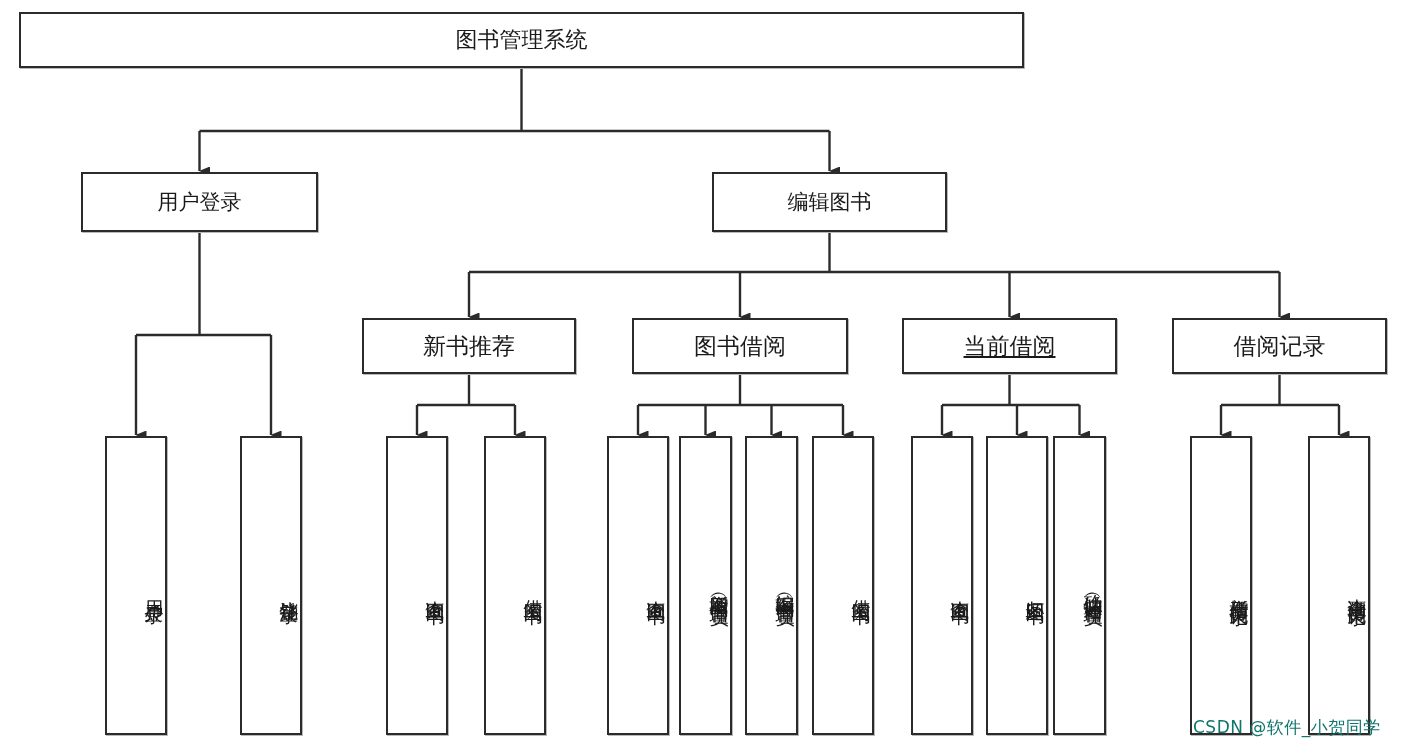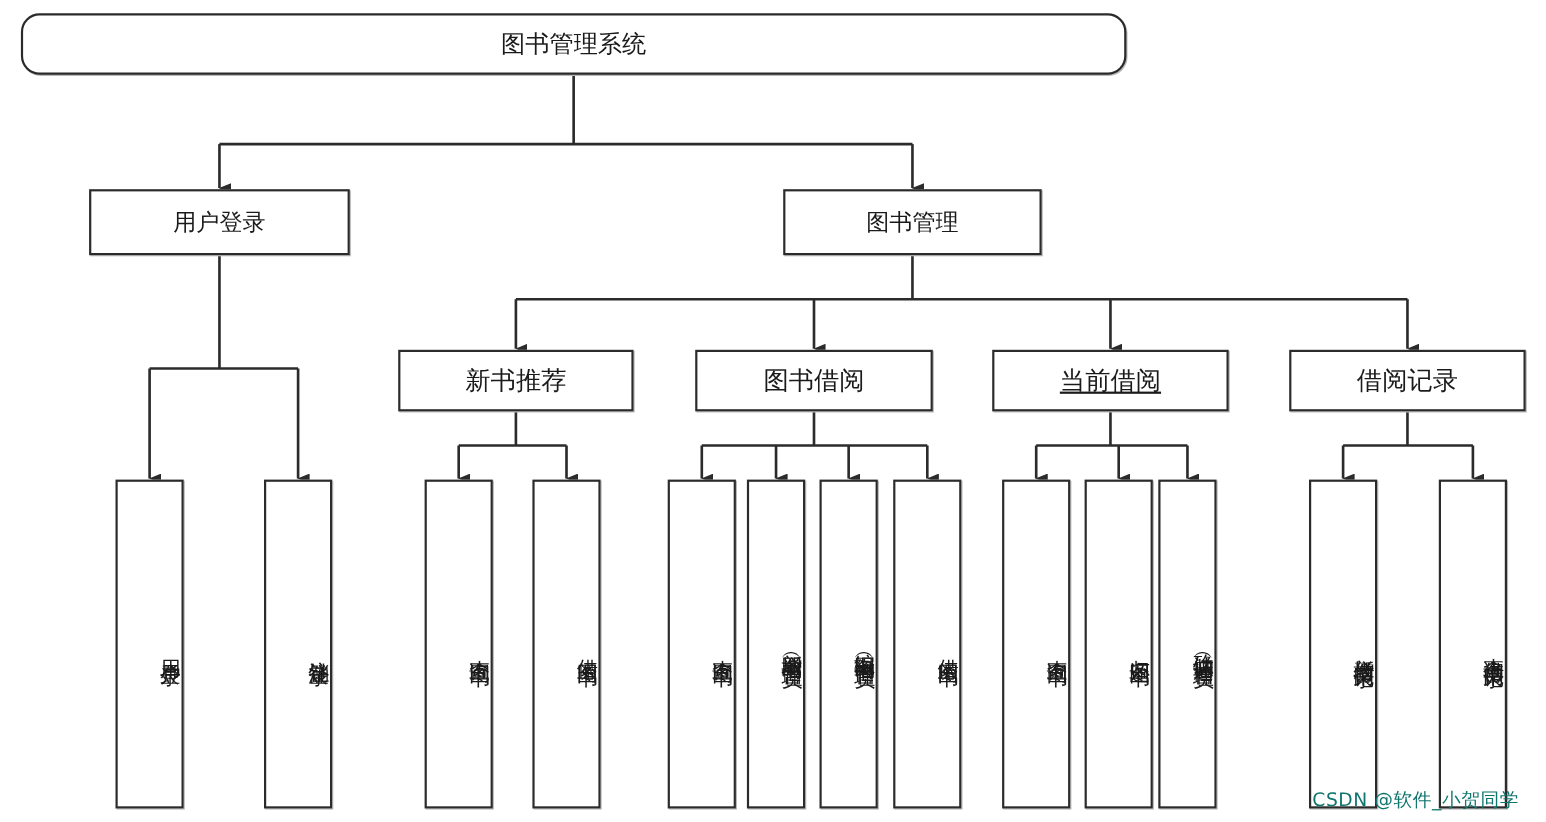--- a/index.html
+++ b/index.html
@@ -112,28 +112,28 @@
         <line x1="1017" y1="405" x2="1017" y2="435" marker-end="url(#arrowhead)"></line>
         <line x1="1079.5" y1="405" x2="1079.5" y2="435" marker-end="url(#arrowhead)"></line>
         <line x1="1279.5" y1="374" x2="1279.5" y2="405"></line>
         <line x1="1221" y1="405" x2="1339" y2="405"></line>
         <line x1="1221" y1="405" x2="1221" y2="435" marker-end="url(#arrowhead)"></line>
         <line x1="1339" y1="405" x2="1339" y2="435" marker-end="url(#arrowhead)"></line>
       </g>
   </svg>
 
   <div id="node-layer">
-      <div class="node root" style="left: 19px; top: 12px; width: 1005px; height: 56px; border-radius: 17px;">
+      <div class="node root" style="left: 19px; top: 12px; width: 1005px; height: 56px;">
         <span class="">图书管理系统</span>
       </div>
       <div class="node level2" style="left: 81px; top: 172px; width: 237px; height: 60px;">
         <span class="">用户登录</span>
       </div>
       <div class="node level2" style="left: 712px; top: 172px; width: 235px; height: 60px;">
-        <span class="">图书管理</span>
+        <span class="">编辑图书</span>
       </div>
       <div class="node level3" style="left: 362px; top: 318px; width: 214px; height: 56px;">
         <span class="">新书推荐</span>
       </div>
       <div class="node level3" style="left: 632px; top: 318px; width: 216px; height: 56px; justify-content: center;">
         <span class="">图书借阅</span>
       </div>
       <div class="node level3" style="left: 902px; top: 318px; width: 215px; height: 56px; text-decoration: underline;">
         <span class="">当前借阅</span>
       </div>

